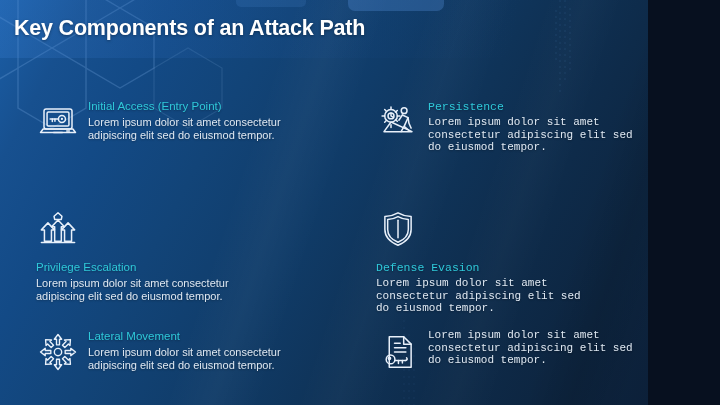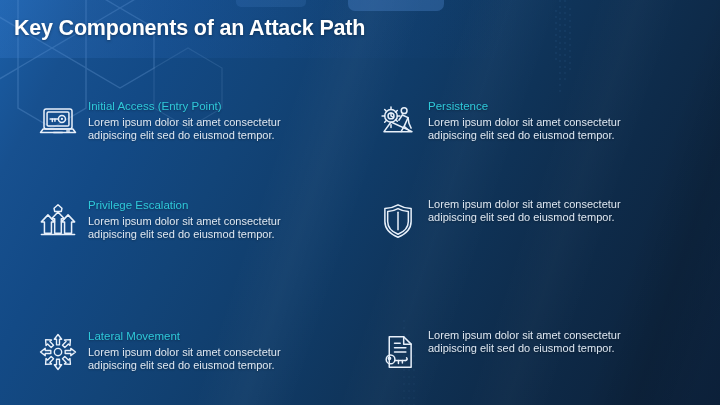--- a/index.html
+++ b/index.html
@@ -2,21 +2,21 @@
 <html><head>
 <meta charset="utf-8">
 <style>
   * { margin:0; padding:0; box-sizing:border-box; }
   html, body {
     width:720px; height:405px; overflow:hidden;
     background:#07101f;
     font-family:"Liberation Sans", sans-serif;
   }
   #slide {
-    position:relative; width:720px; height:405px; overflow:hidden;
+    position:relative; width:648px; height:405px; overflow:hidden;
     background:
       linear-gradient(118deg,
         #1b5fa8 0%,
         #17508f 10%,
         #134a86 20%,
         #124478 33%,
         #103c69 48%,
         #0f3358 62%,
         #0e2b4a 76%,
         #0d2540 88%,
@@ -62,23 +62,23 @@
   }
 
   .grid {
     position:absolute; left:0; top:88px; width:720px; height:270px;padding-left:12px;
   }
   .item {
     position:absolute; display:flex; align-items:flex-start; gap:8px;
     width:300px;
   }
   .col-l { left:36px; }
-  .col-r { left:376px; }
+  .col-r { left:376px;font-family:Liberation Mono, monospace; }
   .row-1 { top:10px; }
-  .row-2 { top:109px; }
+  .row-2 { top:117px;flex-direction:column; }
   .row-3 { top:208px;margin-top:32px; }
 
   .icon {
     width:44px; height:44px; flex:0 0 44px;
     display:flex; align-items:center; justify-content:center;
     margin-top:2px;
   }
   .icon svg { display:block; width:42px; height:42px; }
   .icon svg * { vector-effect:non-scaling-stroke; }
 
@@ -201,20 +201,21 @@
       <div class="icon">
         <svg viewBox="0 0 48 48" fill="none" stroke="#e8f0fa" stroke-width="1.5" stroke-linecap="round" stroke-linejoin="round">
           <path d="M24 5.5 C18.5 8.6 13 9.6 9 9.8 L9 24.5 C9 32.5 15.5 39 24 42.5
                    C32.5 39 39 32.5 39 24.5 L39 9.8 C35 9.6 29.5 8.6 24 5.5 Z"></path>
           <path d="M24 9.8 C19.7 12.2 15.3 13 12.2 13.2 L12.2 24.5 C12.2 31 17.2 36.3 24 39.2
                    C30.8 36.3 35.8 31 35.8 24.5 L35.8 13.2 C32.7 13 28.3 12.2 24 9.8 Z"></path>
           <path d="M24 14 L24 34"></path>
         </svg>
       </div>
       <div class="txt">
+        <div class="ihead">Defense Evasion</div>
         <div class="ibody">Lorem ipsum dolor sit amet consectetur adipiscing elit sed do eiusmod tempor.</div>
       </div>
     </div>
 
     <div class="item col-l row-3">
       <div class="icon">
         <svg viewBox="0 0 48 48" fill="none" stroke="#e8f0fa" stroke-width="1.4" stroke-linecap="round" stroke-linejoin="round">
           <circle cx="24" cy="24" r="4.2"></circle>
 
           <path d="M24 4 L28.2 9.4 L25.7 9.4 L25.7 15.8 L22.3 15.8 L22.3 9.4 L19.8 9.4 Z"></path>

